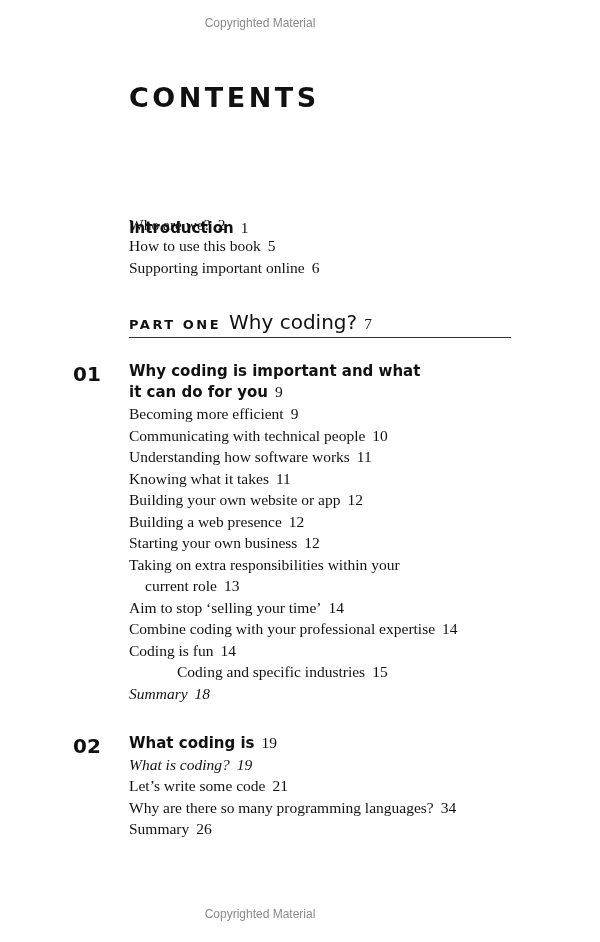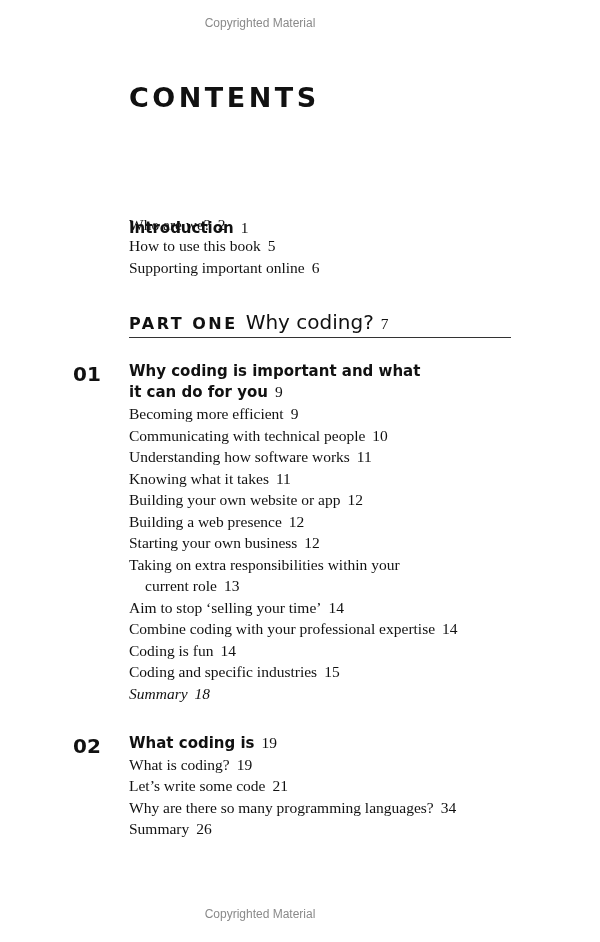--- a/index.html
+++ b/index.html
@@ -9,21 +9,21 @@
   .wm.top { top: 16px; }
   .wm.bottom { top: 907px; }
   .title { position: absolute; left: 129px; top: 82px; font-family: "DejaVu Sans", sans-serif;
            font-weight: bold; font-size: 27px; letter-spacing: 3.5px; color: #111; margin: 0; }
   .serif { font-family: "Liberation Serif", serif; font-size: 15.5px; }
   .sans-b { font-family: "DejaVu Sans", sans-serif; font-weight: bold; font-size: 15px; }
   .line { position: absolute; left: 129px; white-space: nowrap; }
   .pg { margin-left: 7px; font-family: "Liberation Serif", serif; font-weight: normal; font-size: 15.5px; }
   .part { position: absolute; left: 129px; top: 310px; width: 382px; height: 27px;
           border-bottom: 1.5px solid #333; white-space: nowrap; }
-  .part-label { font-family: "DejaVu Sans", sans-serif; font-weight: bold; font-size: 16px; letter-spacing: 2.5px; text-align: right; }
+  .part-label { font-family: "DejaVu Sans", sans-serif; font-weight: bold; font-size: 13px; letter-spacing: 2.5px; text-align: right; }
   .part-title { font-family: "DejaVu Sans", sans-serif; font-size: 20px; margin-left: 8px; }
   .chnum { position: absolute; left: 73px; font-family: "DejaVu Sans", sans-serif; font-weight: bold; font-size: 20px; }
   .indent { left: 145px; }
 </style>
 </head>
 <body>
 
 <div class="wm top">Copyrighted Material</div>
 
 <h1 class="title">CONTENTS</h1>
@@ -58,25 +58,25 @@
 <div class="line serif" style="top:448px;"><span>Understanding how software works</span><span class="pg">11</span></div>
 <div class="line serif" style="top:470px;"><span>Knowing what it takes</span><span class="pg">11</span></div>
 <div class="line serif" style="top:491px;"><span>Building your own website or app</span><span class="pg">12</span></div>
 <div class="line serif" style="top:513px;"><span>Building a web presence</span><span class="pg">12</span></div>
 <div class="line serif" style="top:534px;"><span>Starting your own business</span><span class="pg">12</span></div>
 <div class="line serif" style="top:556px;"><span>Taking on extra responsibilities within your</span></div>
 <div class="line serif indent" style="top:577px;"><span>current role</span><span class="pg">13</span></div>
 <div class="line serif" style="top:599px;"><span>Aim to stop ‘selling your time’</span><span class="pg">14</span></div>
 <div class="line serif" style="top:620px;"><span>Combine coding with your professional expertise</span><span class="pg">14</span></div>
 <div class="line serif" style="top:642px;"><span>Coding is fun</span><span class="pg">14</span></div>
-<div class="line serif" style="top:663px;"><span>Coding and specific industries</span><span class="pg">15</span></div>
+<div class="line serif" style="top:663px;margin-left:48px;"><span>Coding and specific industries</span><span class="pg">15</span></div>
 <div class="line serif" style="top:685px;font-style:italic;"><span>Summary</span><span class="pg">18</span></div>
 
 <div class="chnum" style="top:734px;">02</div>
 <div class="line sans-b" style="top:734px;">
   <span>What coding is</span><span class="pg">19</span>
 </div>
-<div class="line serif" style="top:756px;"><span>What is coding?</span><span class="pg">19</span></div>
+<div class="line serif" style="top:756px;font-style:italic;"><span>What is coding?</span><span class="pg">19</span></div>
 <div class="line serif" style="top:777px;"><span>Let’s write some code</span><span class="pg">21</span></div>
 <div class="line serif" style="top:799px;"><span>Why are there so many programming languages?</span><span class="pg">34</span></div>
 <div class="line serif" style="top:820px;"><span>Summary</span><span class="pg">26</span></div>
 
 <div class="wm bottom">Copyrighted Material</div>
 
 </body></html>

